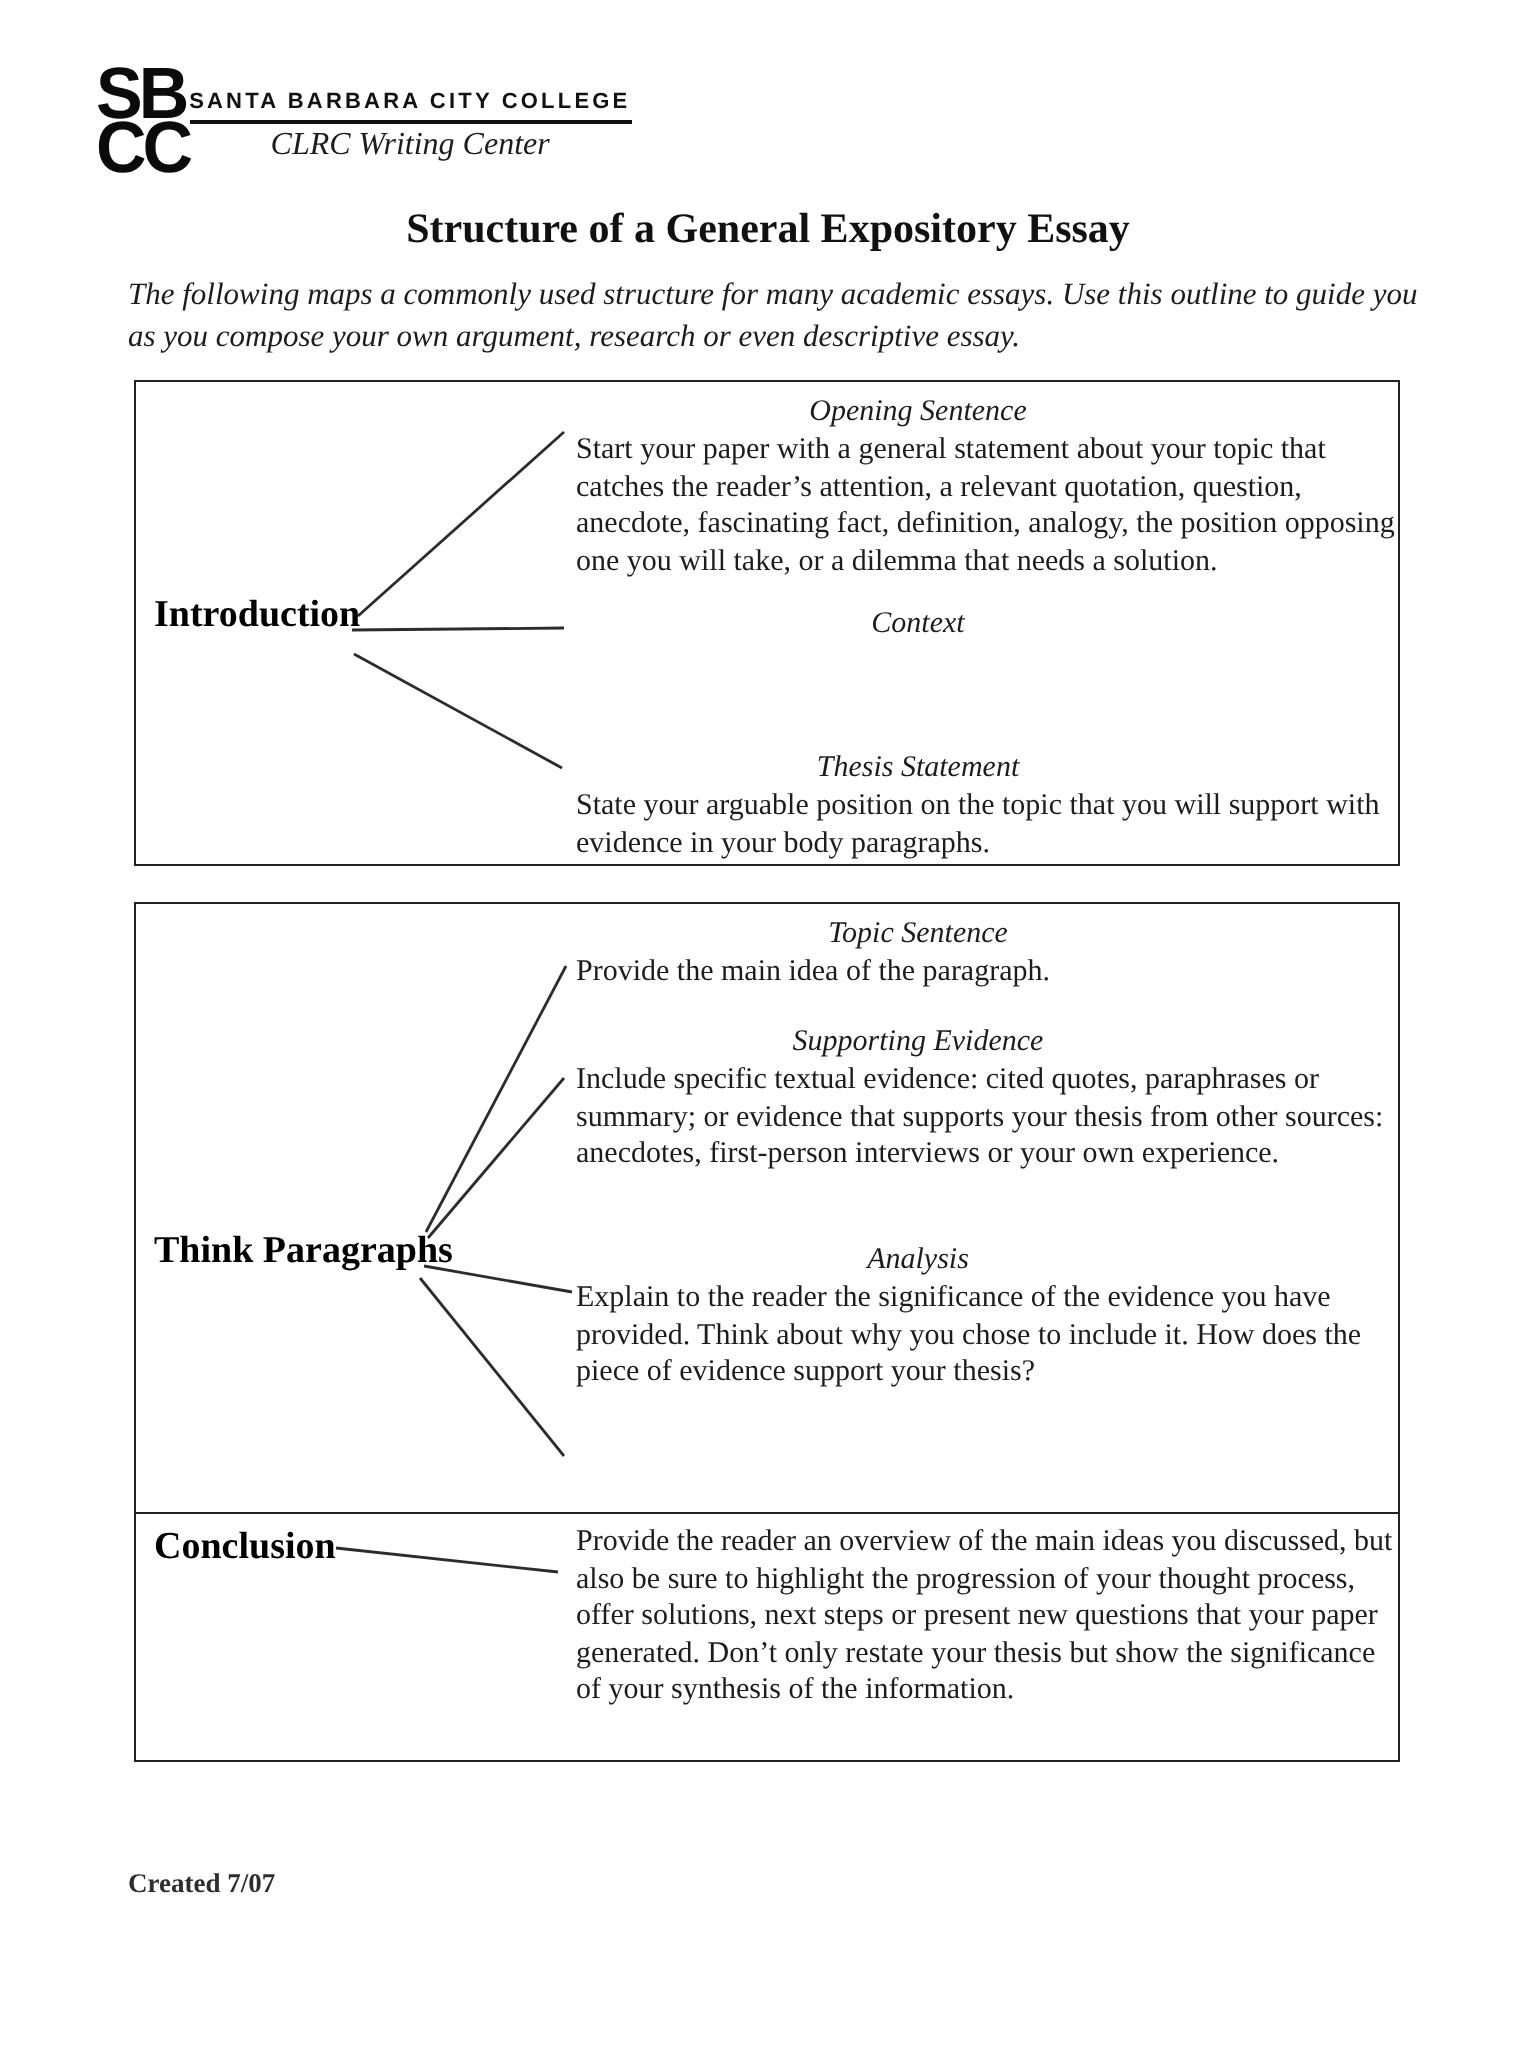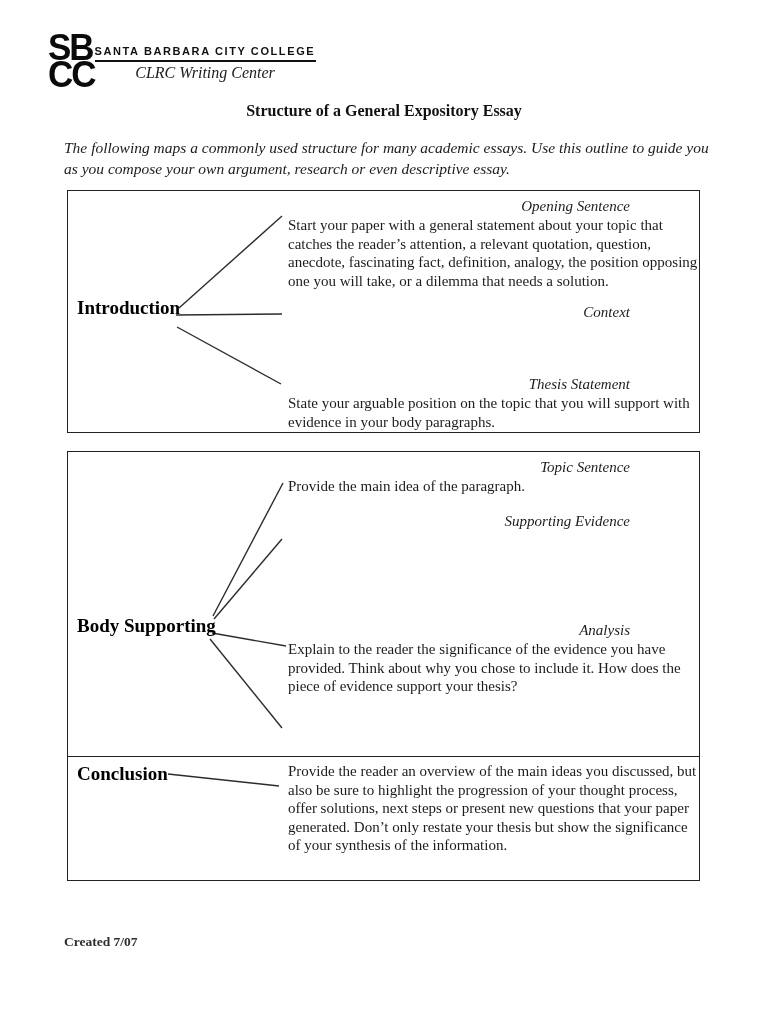--- a/index.html
+++ b/index.html
@@ -40,42 +40,42 @@
     font-style: italic;
     font-size: 16px;
     text-align: center;
     margin-top: 2px;
     color: #1c1c1c;
   }
 
   
   .page-title {
     position: absolute; top: 102px; left: 0; width: 768px;
-    text-align: center; font-weight: bold; font-size: 16px; color: #111;
+    text-align: center; font-weight: bold; font-size: 21px; color: #111;
   }
   .intro {
     position: absolute; top: 137px; left: 64px; width: 648px;
     font-style: italic; font-size: 15.5px; line-height: 21px; color: #1c1c1c;
   }
 
   
   .box {
     position: absolute; left: 67px; width: 633px;
     border: 1.5px solid #222; background: #fff;
   }
   .box svg.lines { position: absolute; left: 0; top: 0; }
   .box svg.lines line { stroke: #2c2c2c; stroke-width: 1.4; }
   .box-label {
     position: absolute; left: 9px;
     font-weight: bold; font-size: 19px; color: #000000; white-space: nowrap;
   }
   .section { position: absolute; left: 220px; width: 410px; }
   .sec-heading {
     font-style: italic; font-size: 15px; line-height: 19px;
-    text-align: right; padding-right: 68px; color: #1c1c1c;
+    text-align: center; padding-right: 68px; color: #1c1c1c;
   }
   .sec-body { font-size: 15px; line-height: 18.5px; color: #1c1c1c; }
 
   
   .footer {
     position: absolute; left: 64px; top: 934px;
     font-size: 13.5px; color: #2e2e2e; font-weight: bold;
   }
 </style>
 </head>
@@ -118,27 +118,28 @@
     </div>
   </div>
 
   <div class="box" style="top:451px; height:334px;">
     <svg class="lines" width="633" height="334" viewBox="0 0 633 334">
       <line x1="145" y1="164" x2="215" y2="31"></line>
       <line x1="146" y1="167" x2="214" y2="87"></line>
       <line x1="144" y1="181" x2="218" y2="194"></line>
       <line x1="142" y1="187" x2="214" y2="276"></line>
     </svg>
-    <div class="box-label" style="top:163px;">Body Supporting</div>
+    <div class="box-label" style="top:163px;">Think Paragraphs</div>
     <div class="section" style="top:6px;">
       <div class="sec-heading">Topic Sentence</div>
       <div class="sec-body">Provide the main idea of the paragraph.</div>
     </div>
     <div class="section" style="top:60px;">
       <div class="sec-heading">Supporting Evidence</div>
+      <div class="sec-body">Include specific textual evidence: cited quotes, paraphrases or summary; or evidence that supports your thesis from other sources: anecdotes, first-person interviews or your own experience.</div>
     </div>
     <div class="section" style="top:169px;">
       <div class="sec-heading">Analysis</div>
       <div class="sec-body">Explain to the reader the significance of the evidence you have provided. Think about why you chose to include it. How does the piece of evidence support your thesis?</div>
     </div>
   </div>
 
   <div class="box" style="top:756px; height:125px;">
     <svg class="lines" width="633" height="103" viewBox="0 0 633 103">
       <line x1="100" y1="17" x2="211" y2="29"></line>

